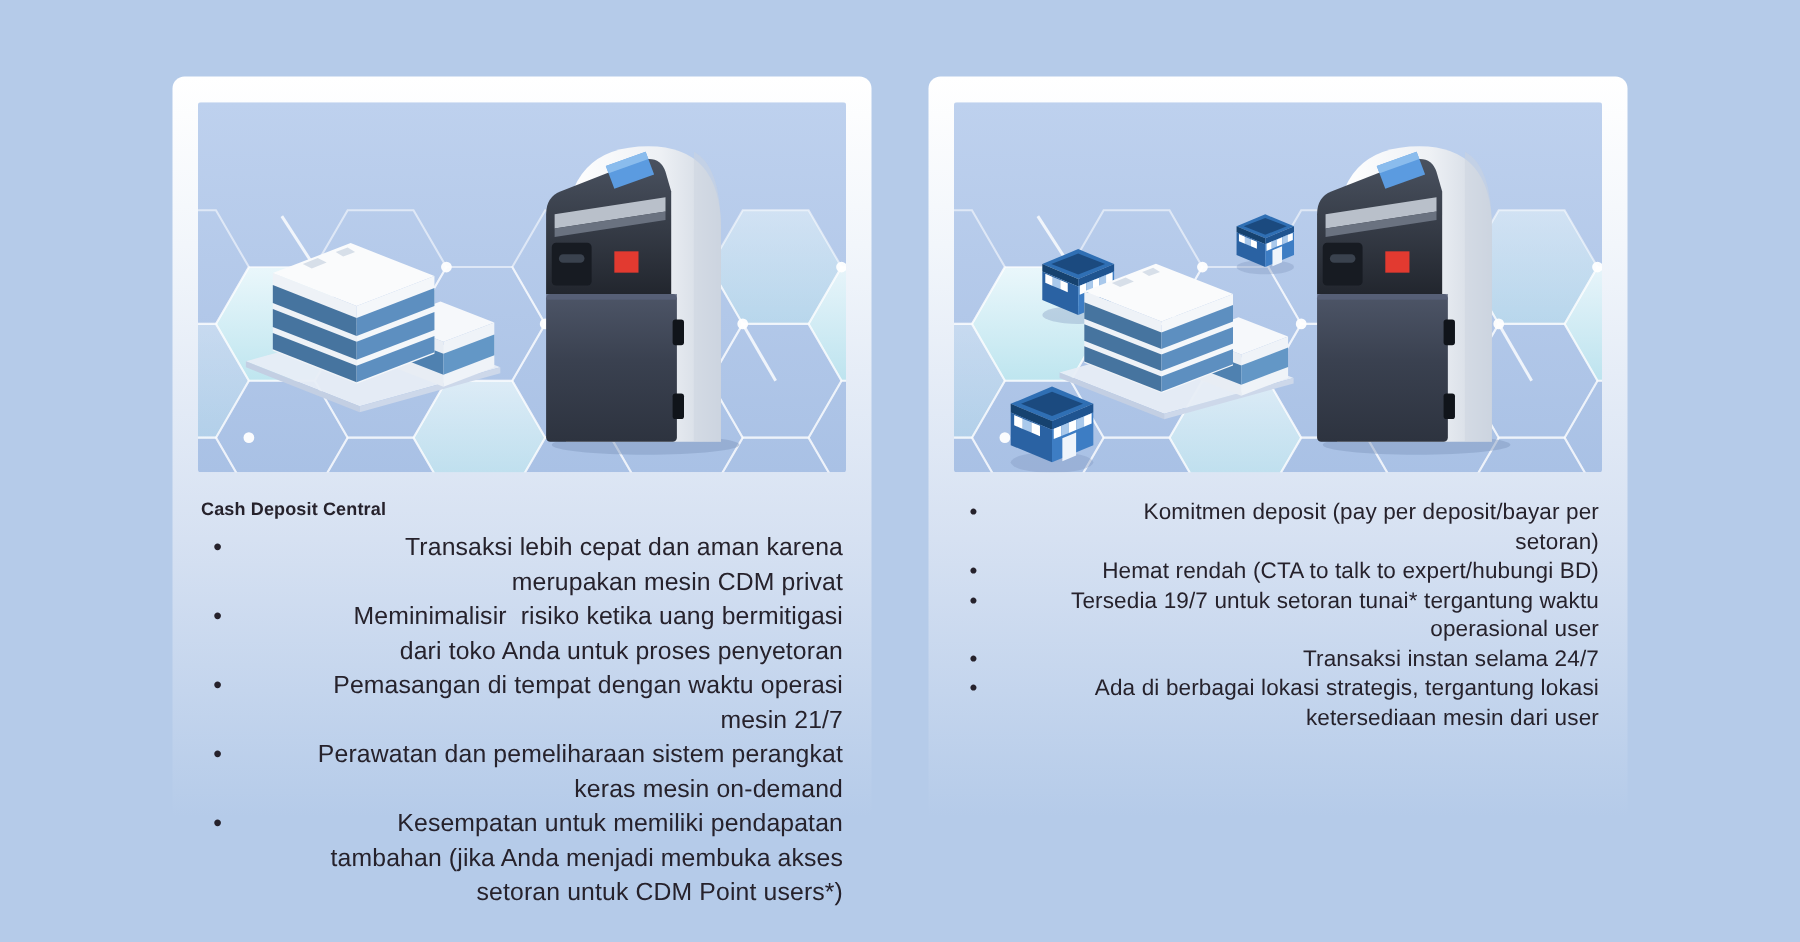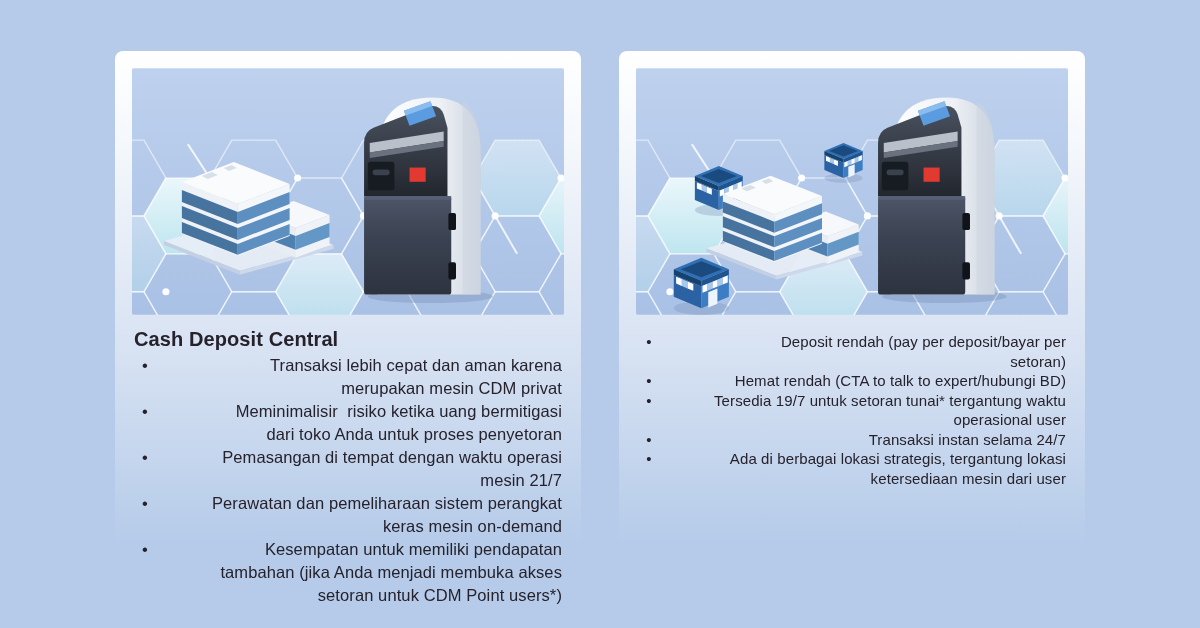--- a/index.html
+++ b/index.html
@@ -21,21 +21,21 @@
   .card.right{left:619px;}
   .illus{
     width:432px;height:247px;border-radius:2px;overflow:hidden;
   }
   .illus svg{display:block;width:100%;height:100%;}
   .textblock{padding:0 2px;}
   .card.left  .textblock{margin-top:13px;}
   .card.right .textblock{margin-top:17px;}
   h2.cardtitle{
     margin:0 0 4px 0;
-    font-size:20px;line-height:22px;font-weight:bold;
+    font-size:12px;line-height:22px;font-weight:bold;
     color:#26222c;letter-spacing:0.1px;
   }
   ul.bullets{margin:0;padding:0;list-style:none;}
   ul.bullets li{display:flex;align-items:flex-start;}
   .mk{flex:0 0 22px;text-align:center;color:#26222c;}
   .tx{flex:1;white-space:pre-wrap;color:#26222c;letter-spacing:0.1px;text-align:right;}
   .card.left  .bullets{font-size:16.5px;line-height:23px;}
   .card.right .bullets{font-size:15px;line-height:19.5px;}
   .defs-holder{position:absolute;width:0;height:0;overflow:hidden;}
 </style>
@@ -232,21 +232,21 @@
         <use href="#g-shop" transform="translate(53,92)"></use>
         <use href="#g-shop" transform="translate(31,183) scale(1.15)"></use>
         <use href="#g-building" transform="translate(65,93) scale(0.92)"></use>
         <use href="#g-machine" transform="translate(235,14) scale(0.95)"></use>
       </svg>
     </div>
     <div class="textblock">
       <ul class="bullets">
         <li>
             <span class="mk">•</span>
-            <span class="tx">Deposit rendah (pay per deposit/bayar per
+            <span class="tx">Komitmen deposit (pay per deposit/bayar per
 setoran)</span>
           </li>
         <li>
             <span class="mk">•</span>
             <span class="tx">Hemat rendah (CTA to talk to expert/hubungi BD)</span>
           </li>
         <li>
             <span class="mk">•</span>
             <span class="tx">Tersedia 19/7 untuk setoran tunai* tergantung waktu
 operasional user</span>

